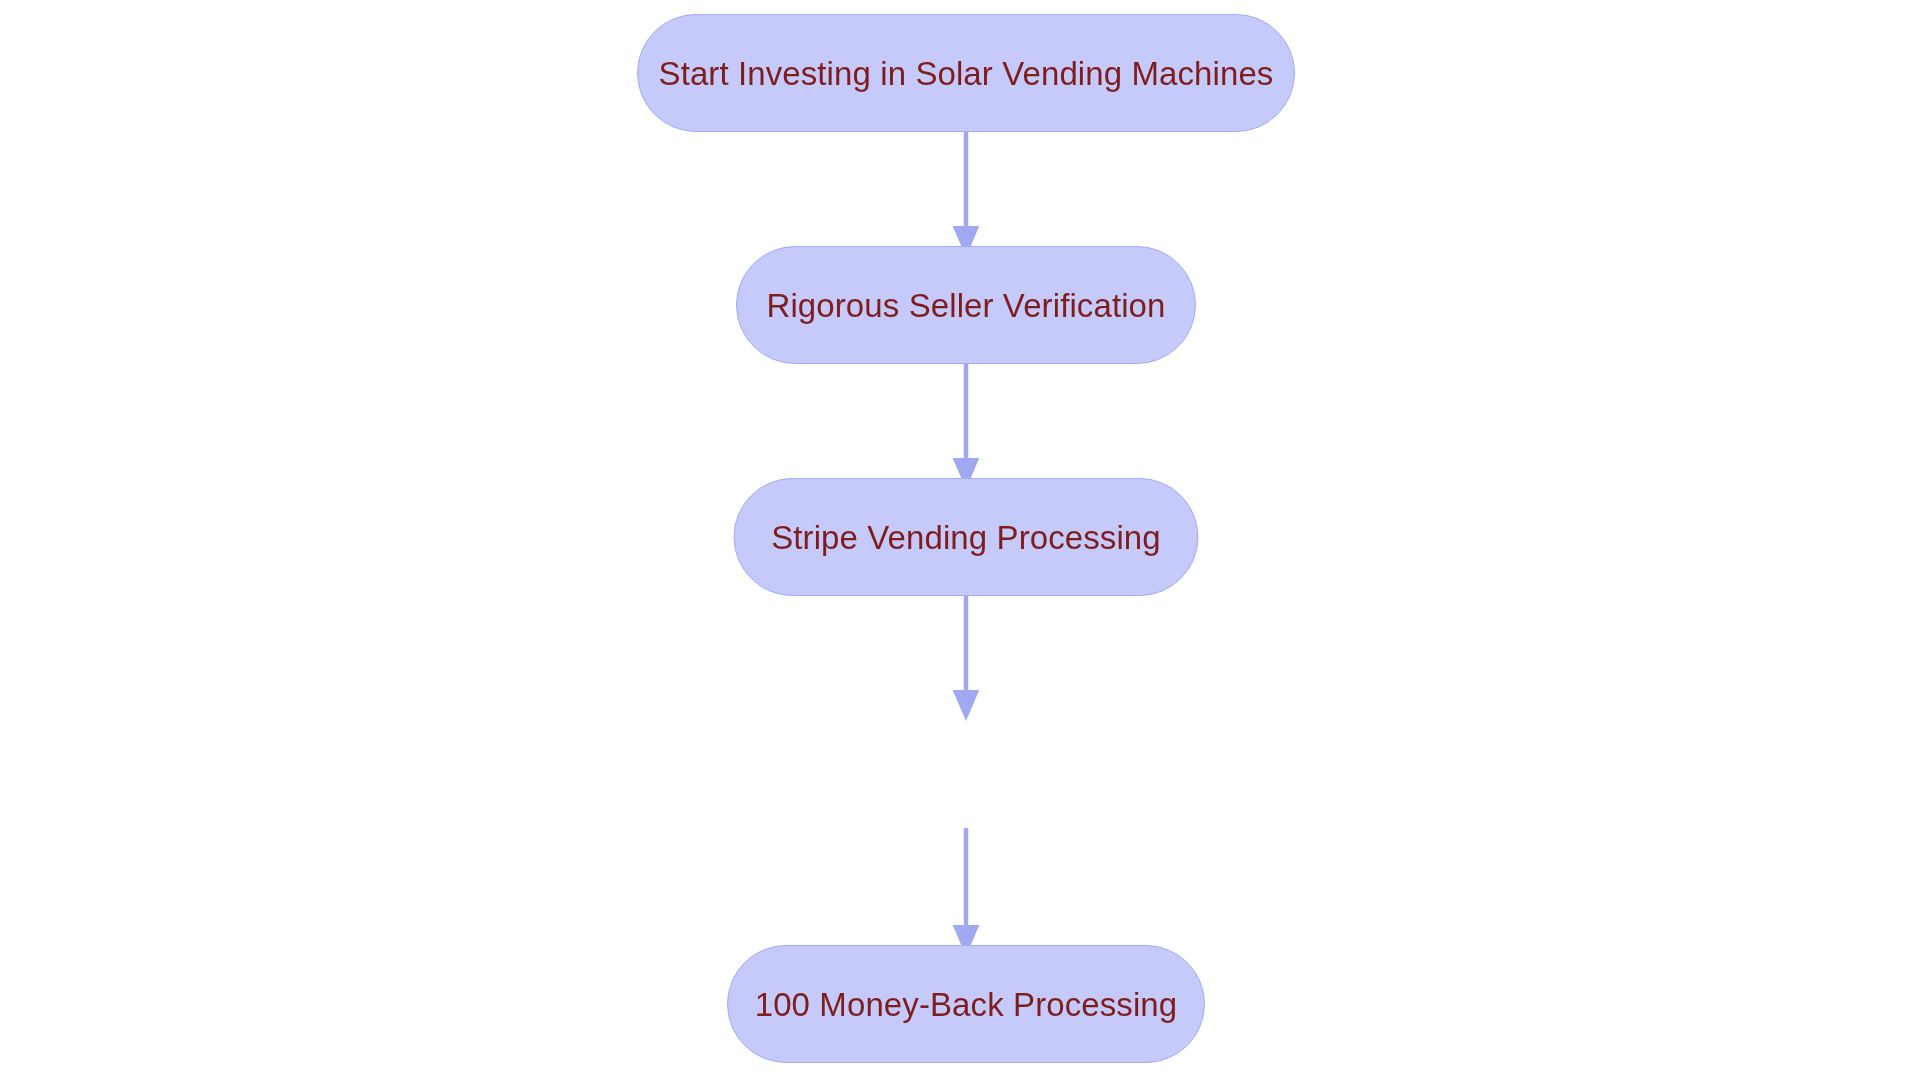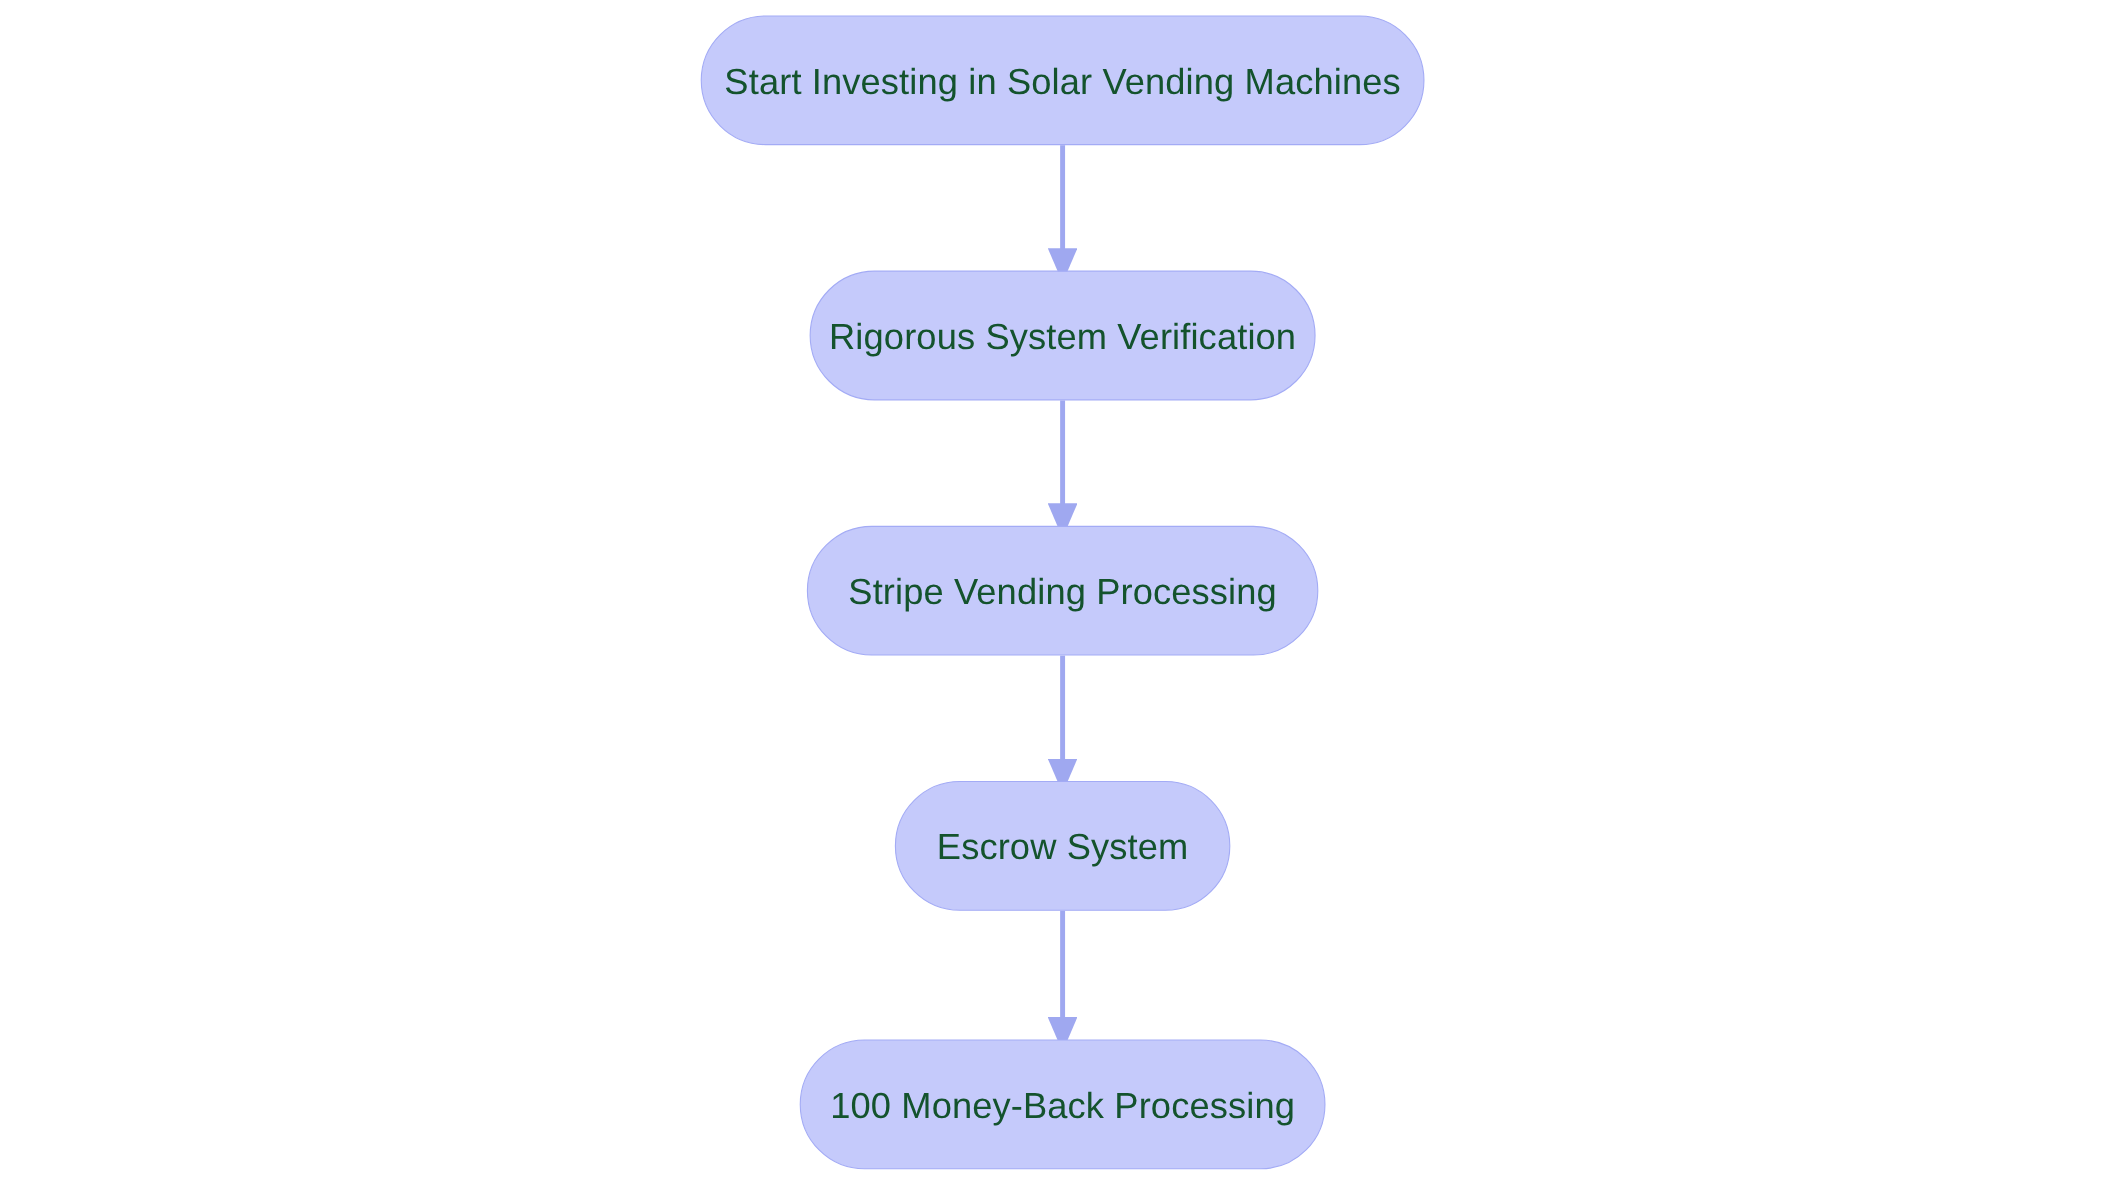--- a/index.html
+++ b/index.html
@@ -46,21 +46,21 @@
     border: 1.6px solid #a3abf5;
     border-radius: 59px;
     background: #c5cafb;
     display: flex;
     align-items: center;
     justify-content: center;
     transform: translateX(-50%);
   }
 
   .flow-node-label {
-    color: #14532d;
+    color: #7f1d1d;
     font-family: "Liberation Sans", sans-serif;
     font-size: 33px;
     font-weight: 400;
     letter-spacing: 0.1px;
     line-height: 1;
     white-space: nowrap;
     text-align: center;
   }
 
   .node-1 { top: 14px;  left: 966px; width: 658px; }
@@ -90,29 +90,26 @@
     <line x1="966" y1="828" x2="966" y2="930" stroke="#9fa8f0" stroke-width="4.5" marker-end="url(#arrowhead)"></line>
   </svg>
 
   <div id="node-layer">
 
     <div class="flow-node node-1">
       <span class="flow-node-label">Start Investing in Solar Vending Machines</span>
     </div>
 
     <div class="flow-node node-2">
-      <span class="flow-node-label">Rigorous System Verification</span>
+      <span class="flow-node-label">Rigorous Seller Verification</span>
     </div>
 
     <div class="flow-node node-3">
       <span class="flow-node-label">Stripe Vending Processing</span>
     </div>
 
-    <div class="flow-node node-4">
-      <span class="flow-node-label">Escrow System</span>
-    </div>
 
     <div class="flow-node node-5">
       <span class="flow-node-label">100 Money-Back Processing</span>
     </div>
 
   </div>
 </div>
 
 </body></html>

